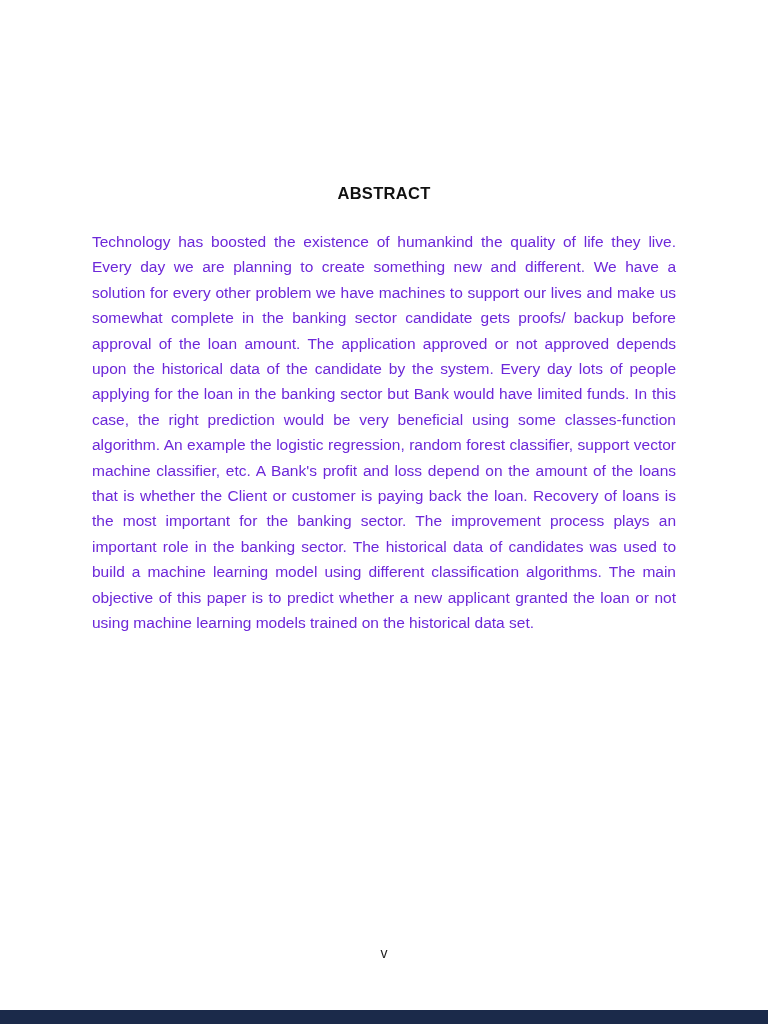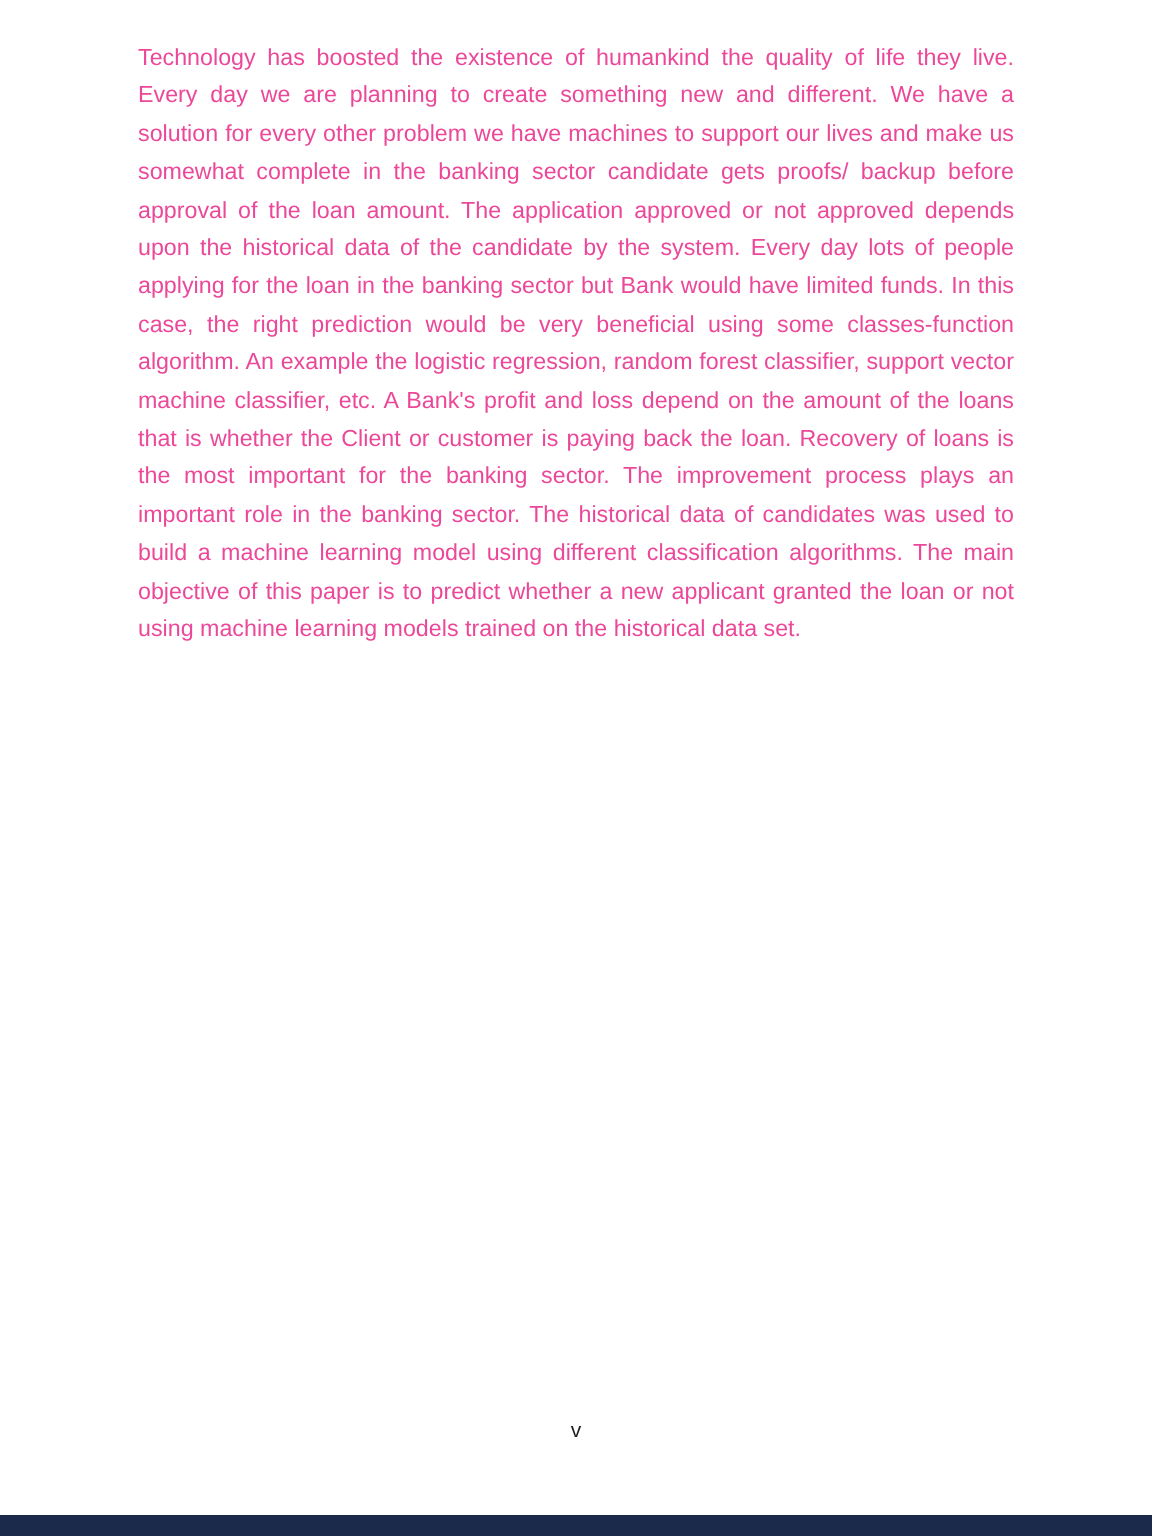--- a/index.html
+++ b/index.html
@@ -32,21 +32,21 @@
     letter-spacing: 0.3px;
     color: #111111;
   }
   .doc-paragraph {
     margin: 26px 92px 0 92px;
     width: 584px;
     font-size: 15.5px;
     line-height: 25.4px;
     text-align: justify;
     text-justify: inter-word;
-    color: #ec4899;
+    color: #6d28d9;
   }
   .page-number {
     position: absolute;
     top: 945px;
     left: 0;
     width: 768px;
     text-align: center;
     font-size: 14px;
     color: #222222;
   }
@@ -56,19 +56,20 @@
     bottom: 0;
     width: 768px;
     height: 14px;
     background: #1b2a4a; 
   }
 </style>
 </head>
 <body>
 
 <div class="page">
+  <h1 class="doc-title">ABSTRACT</h1>
 
   <p class="doc-paragraph">Technology has boosted the existence of humankind the quality of life they live. Every day we are planning to create something new and different. We have a solution for every other problem we have machines to support our lives and make us somewhat complete in the banking sector candidate gets proofs/ backup before approval of the loan amount. The application approved or not approved depends upon the historical data of the candidate by the system. Every day lots of people applying for the loan in the banking sector but Bank would have limited funds. In this case, the right prediction would be very beneficial using some classes-function algorithm. An example the logistic regression, random forest classifier, support vector machine classifier, etc. A Bank's profit and loss depend on the amount of the loans that is whether the Client or customer is paying back the loan. Recovery of loans is the most important for the banking sector. The improvement process plays an important role in the banking sector. The historical data of candidates was used to build a machine learning model using different classification algorithms. The main objective of this paper is to predict whether a new applicant granted the loan or not using machine learning models trained on the historical data set.</p>
 
   <div class="page-number">v</div>
 </div>
 
 <div class="footer-bar" style="background-color: rgb(27, 42, 74);"></div>
 
 </body></html>

